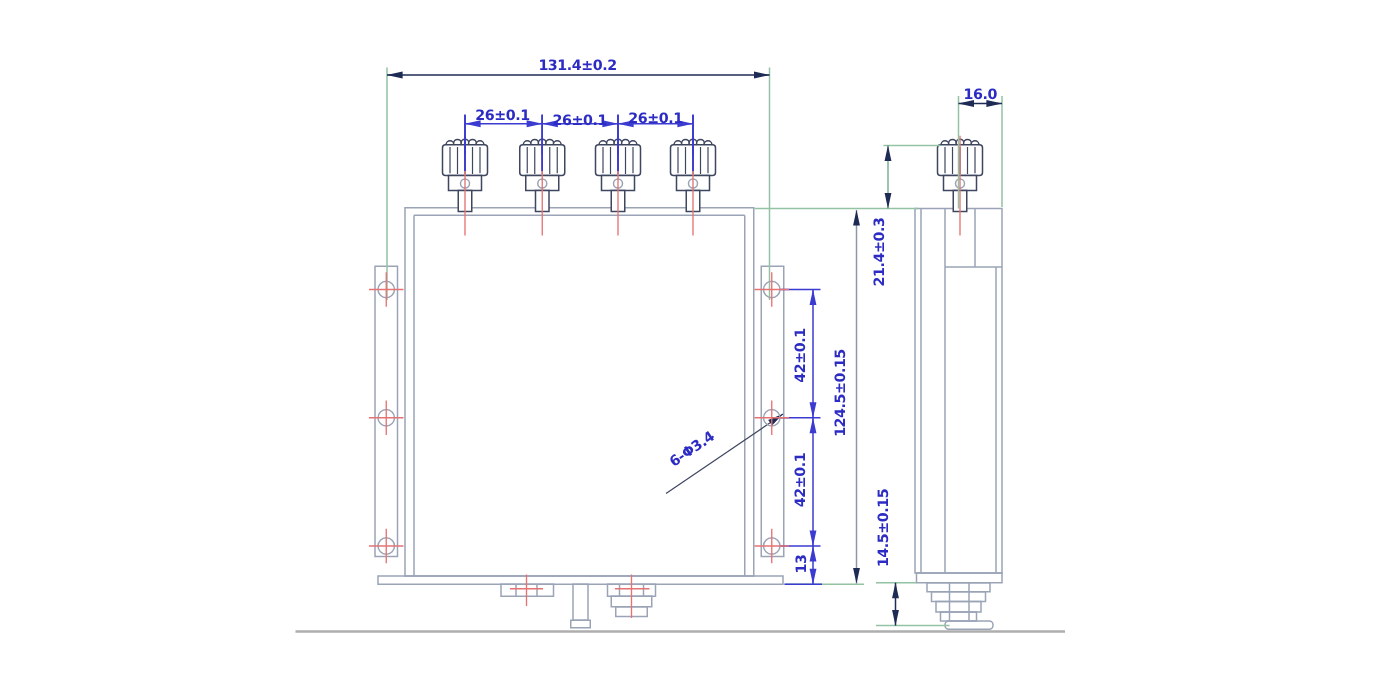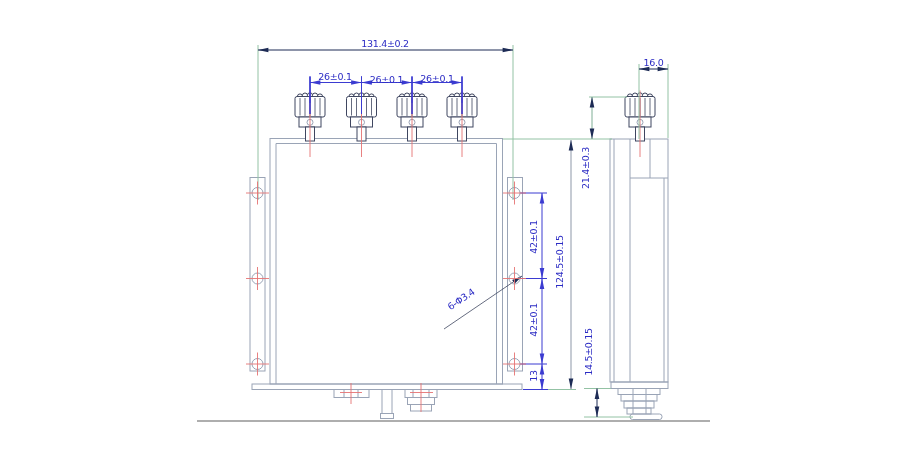--- a/index.html
+++ b/index.html
@@ -1,16 +1,16 @@
 <!DOCTYPE html>
 <html><head>
 <meta charset="utf-8">
 <style>
   html,body{margin:0;padding:0;background:#ffffff;}
-  .canvas{position:relative;width:920px;height:460px;background:#ffffff;overflow:hidden;}
+  .canvas{position:relative;width:920px;height:460px;background:#ffffff;overflow:hidden;font-weight:bold;}
   svg{position:absolute;left:0;top:0;}
   .dimtext{font-family:"DejaVu Sans",sans-serif;font-size:9.5px;letter-spacing:-0.3px;fill:#2c2cc4;}
   .outline{stroke:#9aa4b6;stroke-width:1;fill:none;}
   .outlineF{stroke:#9aa4b6;stroke-width:1;fill:#ffffff;}
   .dark{stroke:#3f4660;stroke-width:1;fill:#ffffff;}
   .darkline{stroke:#3f4660;stroke-width:0.8;fill:none;}
   .green{stroke:#93c2a4;stroke-width:1;fill:none;}
   .blue{stroke:#3b3bd1;stroke-width:1;fill:none;}
   .navy{stroke:#1d2b55;stroke-width:1;fill:none;}
   .red{stroke:#e57373;stroke-width:0.9;fill:none;}

